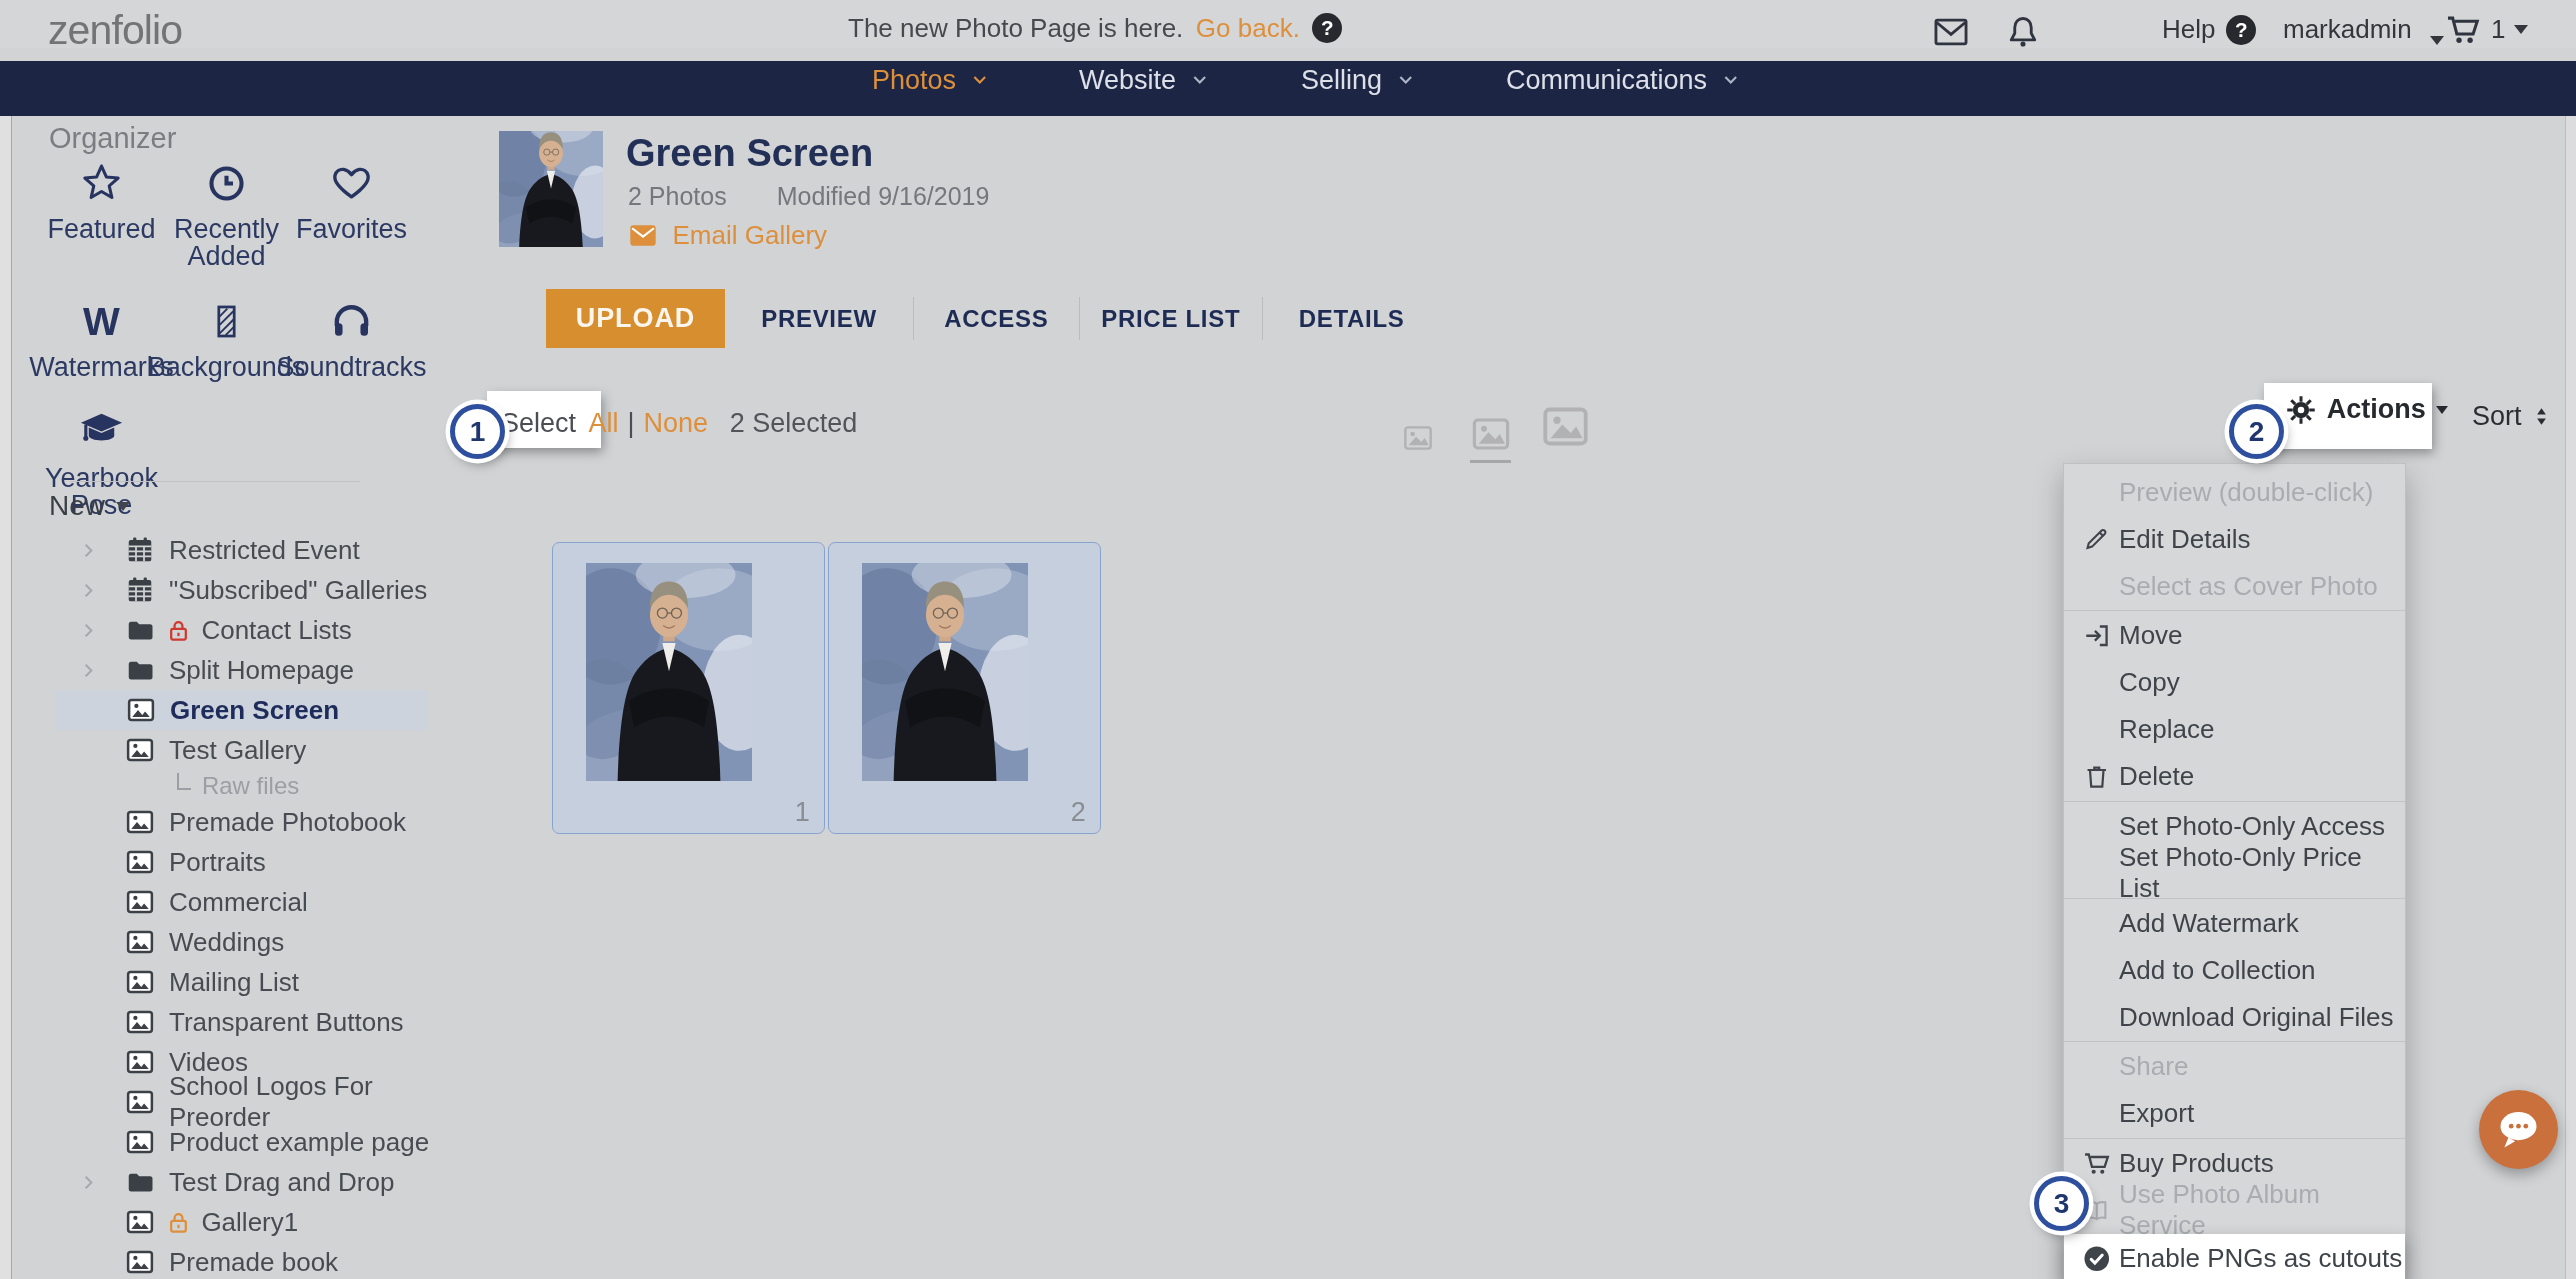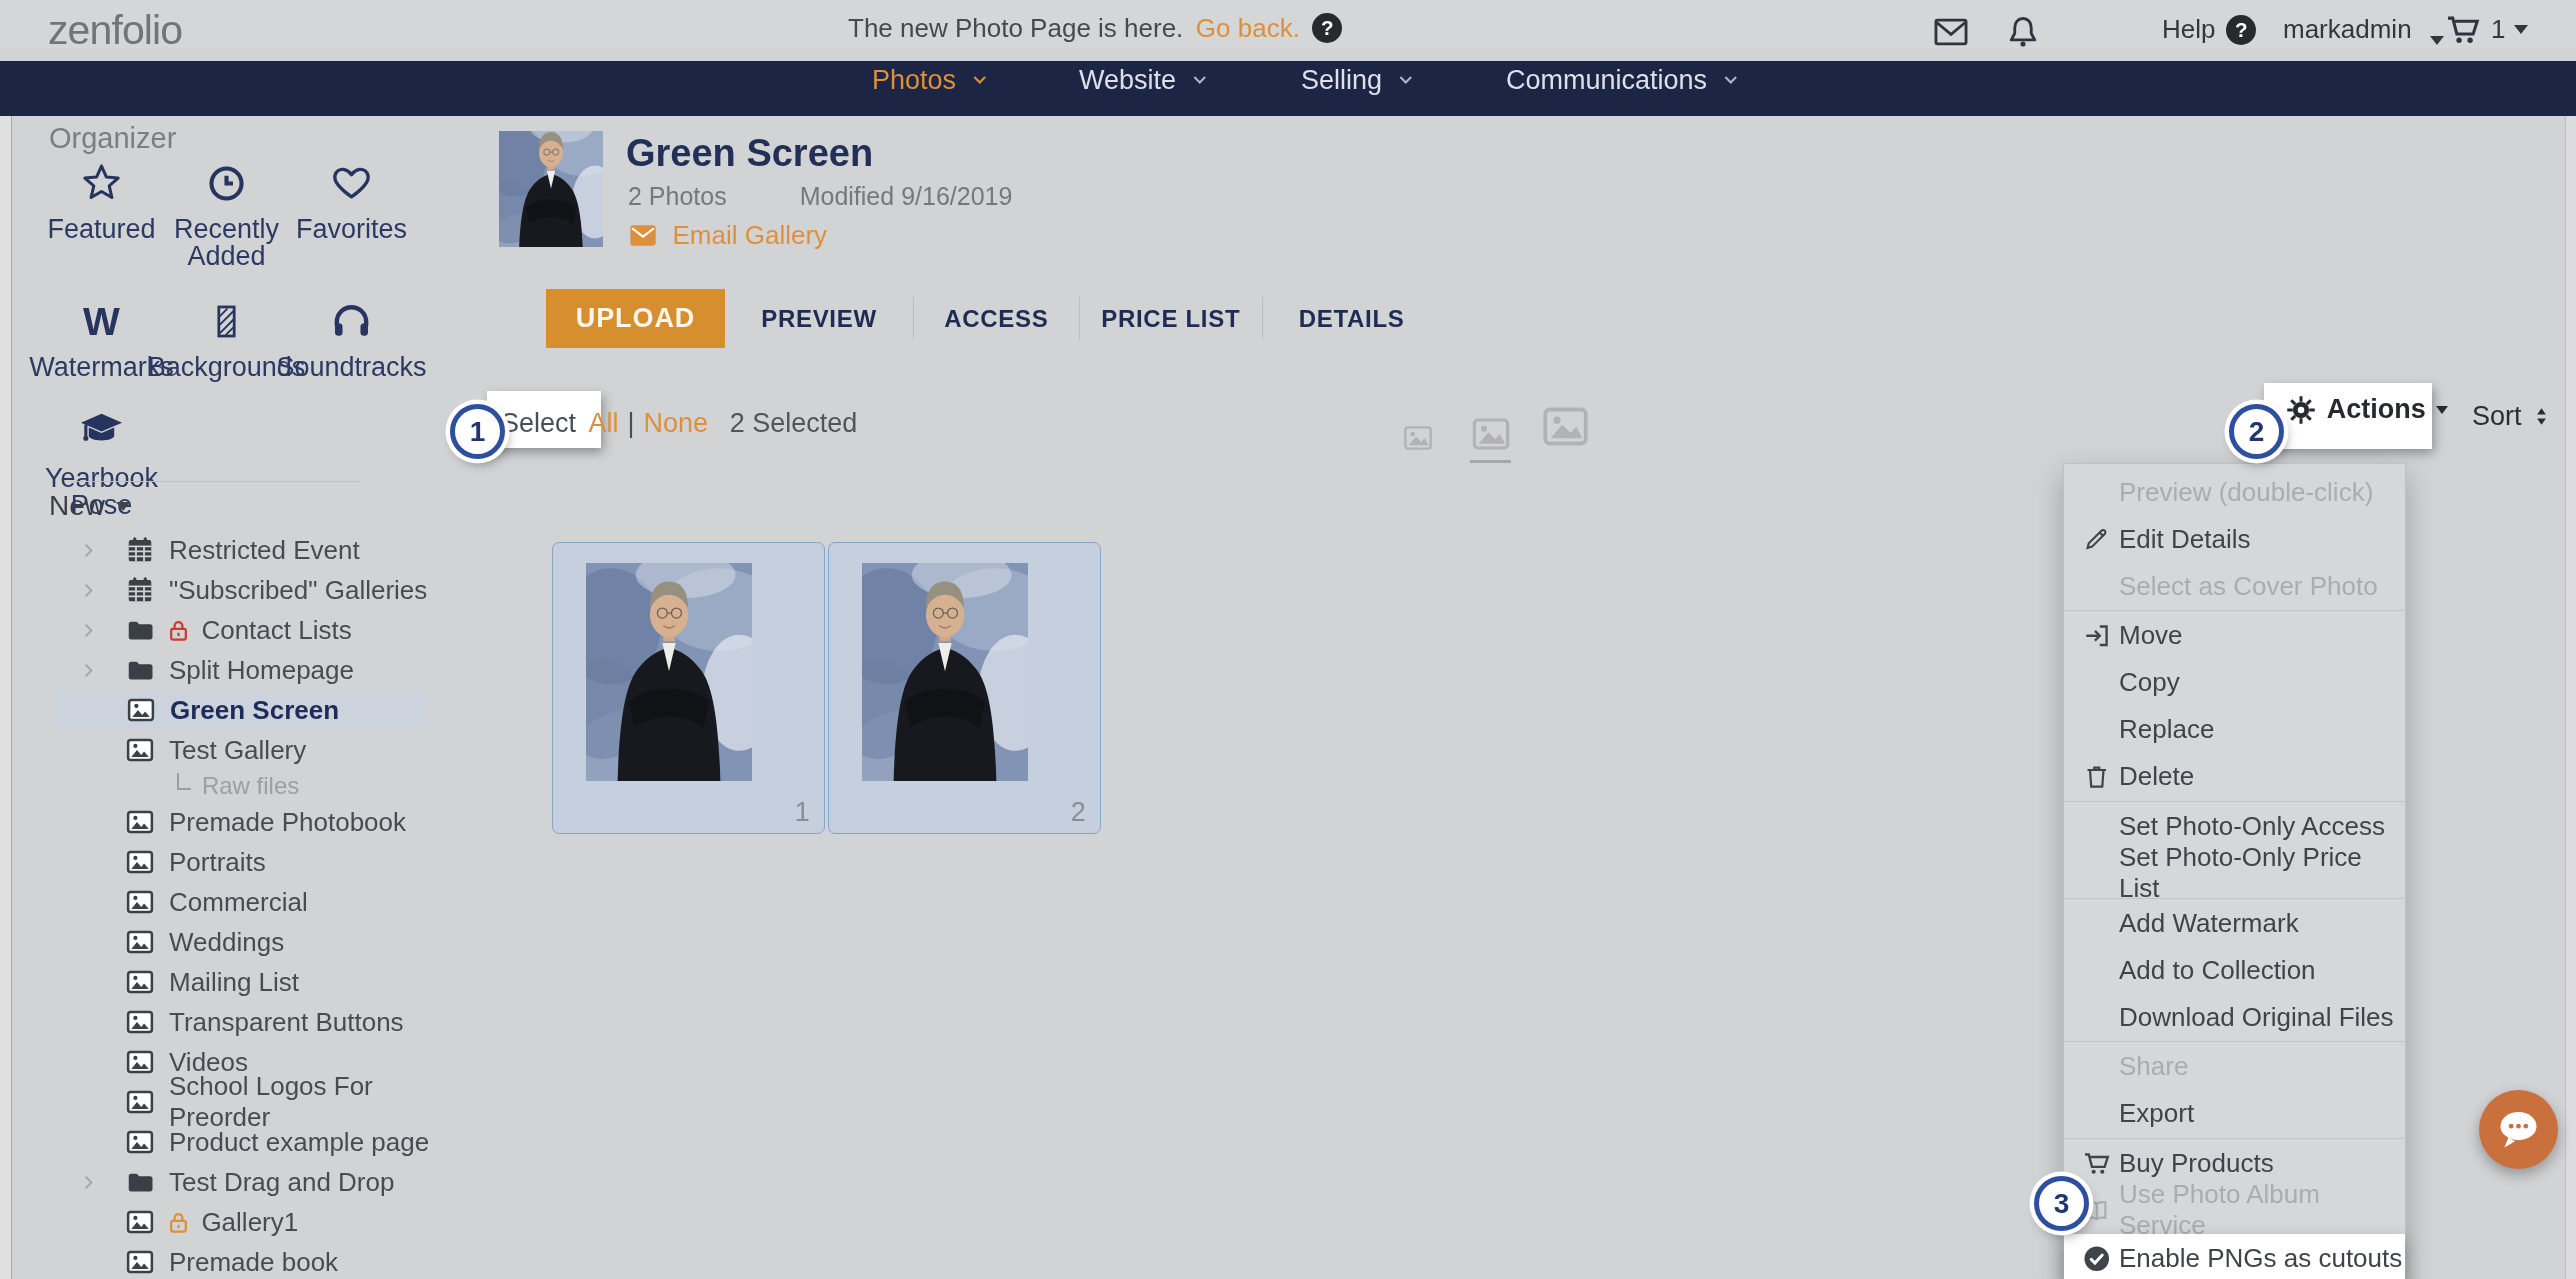--- a/index.html
+++ b/index.html
@@ -45,21 +45,21 @@
   .ticon{width:30px;height:30px;margin-right:14.3px;flex:none;color:#3b4046;}
   .lockic{width:27px;height:27px;margin-right:9px;margin-left:-3.6px;flex:none;}
   .lockic.red{color:#cf3a30;}
   .lockic.orange{color:#dd8f3b;}
   .trow.sel{background:#ccd3dd;margin-left:45px;width:372px;padding-left:70px;color:#1d2c5a;font-weight:bold;}
   .subrow{height:32px;display:flex;align-items:center;padding-left:166px;font-size:24px;color:#9b9ea3;cursor:pointer;}
   .subcorner{width:12.5px;height:14.3px;border-left:2.7px solid #9b9ea3;border-bottom:2.7px solid #9b9ea3;margin-right:10.7px;margin-top:-9px;}
 
   
   .gtitle{position:absolute;left:626px;top:132px;font-size:38px;font-weight:bold;color:#223058;}
-  .gmeta{position:absolute;left:628px;top:182px;display:flex;gap:73px;font-size:25px;color:#74777c;}
+  .gmeta{position:absolute;left:628px;top:182px;display:flex;gap:50px;font-size:25px;color:#74777c;}
   .gemail{position:absolute;left:626px;top:220px;display:flex;align-items:center;gap:12.5px;font-size:26px;color:#dd8f3b;cursor:pointer;}
 
   
   .tabs{position:absolute;left:546px;top:289px;height:59px;display:flex;align-items:center;}
   .tab{height:59px;display:flex;align-items:center;justify-content:center;font-weight:bold;font-size:24px;letter-spacing:0.7px;color:#1e2c55;cursor:pointer;}
   .tab.upload{width:179px;background:#d78e2f;color:#faf6ee;font-size:27px;letter-spacing:0.9px;}
   .tabdiv{width:0.9px;height:43px;background:#bdbdbf;}
 
   
   .hlbox{position:absolute;background:#fff;box-shadow:2.7px 5.4px 10.7px rgba(0,0,0,.35);z-index:1;}

